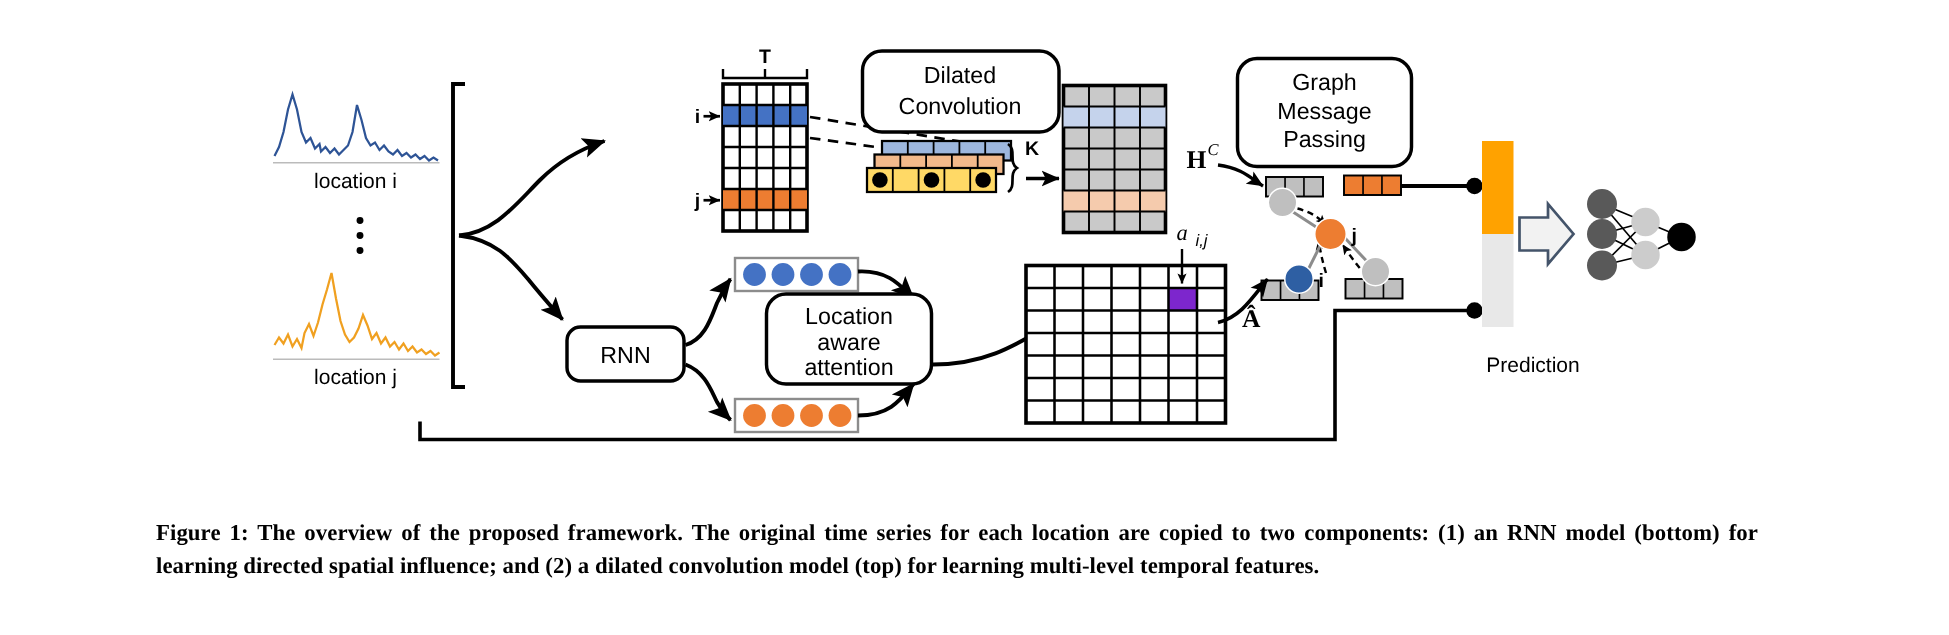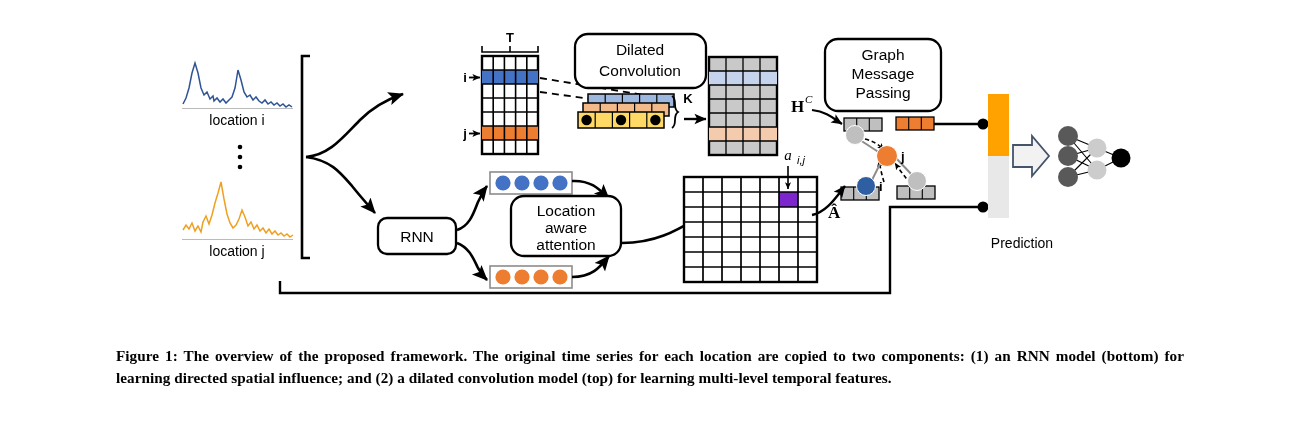--- a/index.html
+++ b/index.html
@@ -21,21 +21,21 @@
     height: 423px;
   }
   #diagram-svg {
     position: absolute;
     left: 0; top: 0;
     width: 1299px;
     height: 330px;
   }
   .caption {
     position: absolute;
-    left: 116px;
+    left: 104px;
     top: 345px;
     width: 1068px;
     font-family: "Liberation Serif", serif;
     font-weight: bold;
     font-size: 15.2px;
     line-height: 21.5px;
     color: #000000;
     text-align: justify;
     text-align-last: left;
     letter-spacing: 0.05px;

